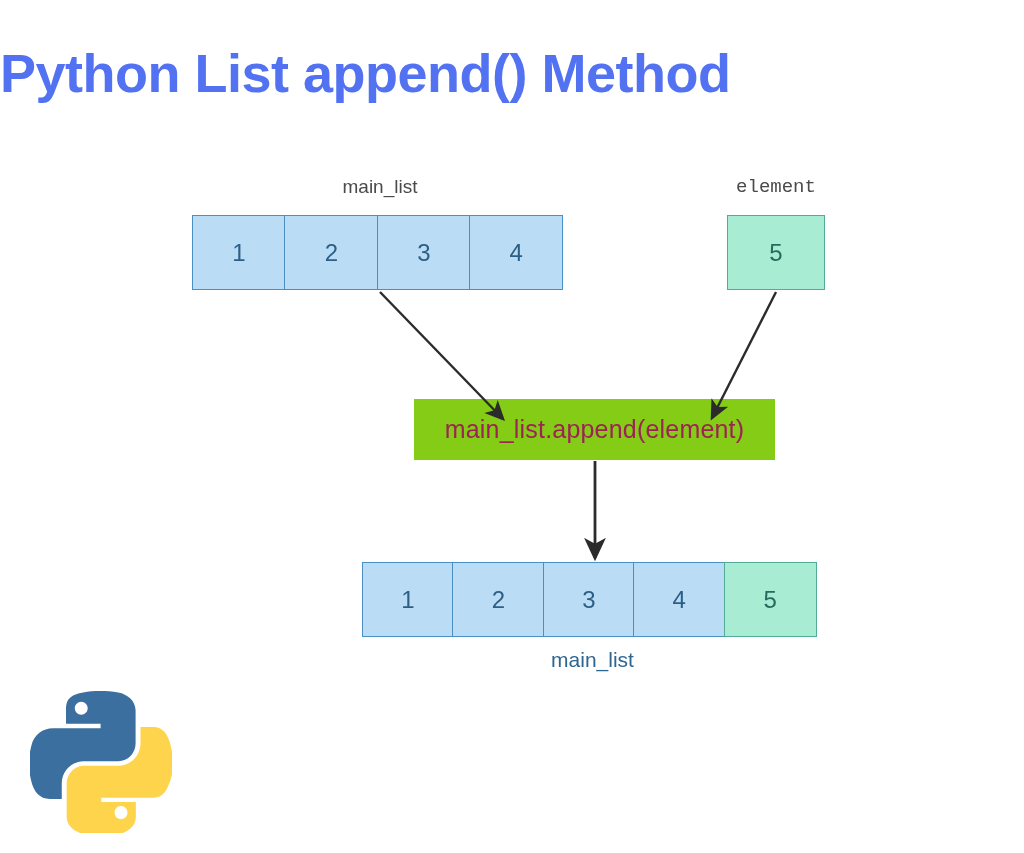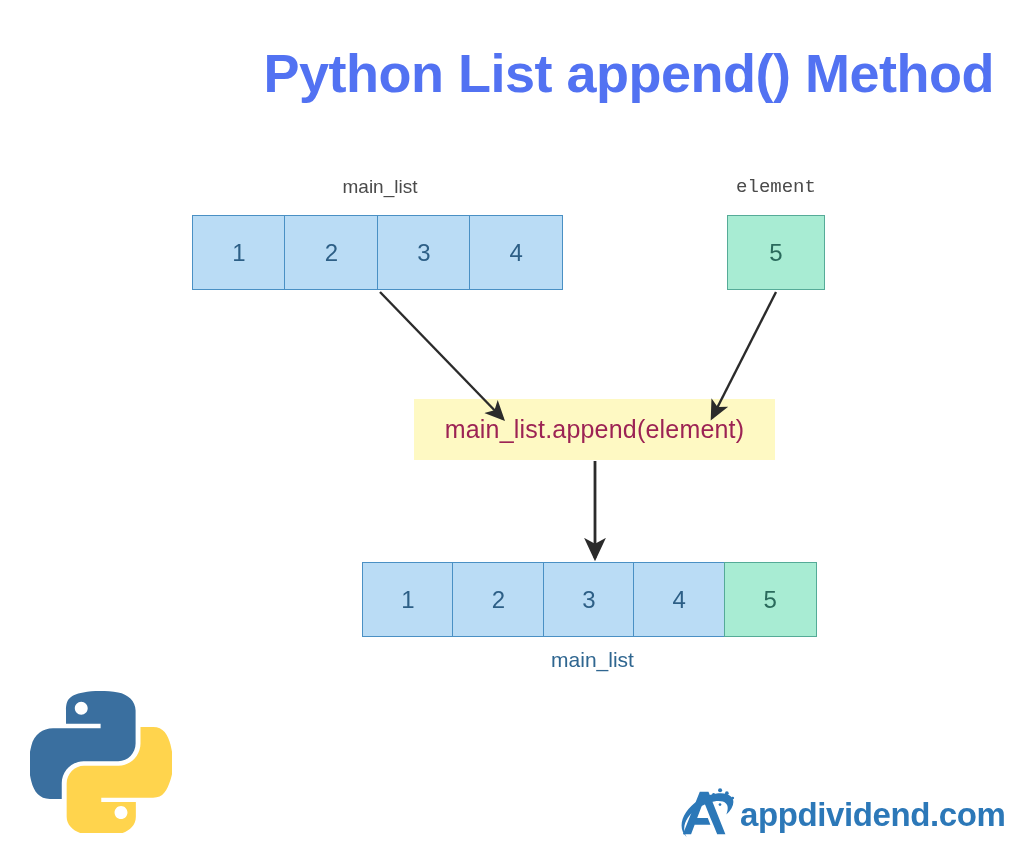--- a/index.html
+++ b/index.html
@@ -17,21 +17,21 @@
     background: #ffffff;
     overflow: hidden;
   }
 
   
   #page-title {
     position: absolute;
     left: 0;
     top: 42px;
     width: 994px;
-    text-align: right;
+    text-align: left;
     font-size: 54px;
     font-weight: bold;
     letter-spacing: -0.5px;
     color: #5272f2;
     font-family: "Liberation Sans", sans-serif;
   }
 
   
   .caption {
     position: absolute;
@@ -91,21 +91,21 @@
     font-size: 24px;
   }
 
   
   #method-box {
     position: absolute;
     box-sizing: border-box;
     display: flex;
     align-items: center;
     justify-content: center;
-    background: #fef9c3;
+    background: #84cc16;
     color: #9c2354;
     font-size: 25px;
     font-family: "Liberation Sans", sans-serif;
     letter-spacing: 0.2px;
   }
 
   
   #arrows {
     position: absolute;
     left: 0;
@@ -190,28 +190,14 @@
     <line x1="776" y1="292" x2="712" y2="418" stroke="#2b2b2b" stroke-width="2.4" marker-end="url(#ah)"></line>
 
     <line x1="595" y1="461" x2="595" y2="558" stroke="#2b2b2b" stroke-width="2.8" marker-end="url(#ah)"></line>
   </svg>
 
   <svg id="python-logo" viewBox="0 0 110 112">
     <path d="M54.2 2.2c-4.6 0-9 .4-12.9 1.1-11.4 2-13.4 6.2-13.4 14v10.3h26.8v3.4H17.8c-7.8 0-14.7 4.7-16.8 13.7-2.5 10.3-2.6 16.7 0 27.4 1.9 8 6.5 13.7 14.4 13.7h9.2V73.4c0-9 7.8-16.9 17-16.9h26.8c7.5 0 13.4-6.2 13.4-13.7V17.3c0-7.3-6.2-12.8-13.5-14-4.6-.8-9.4-1.1-14.1-1.1zM39.7 10.4c2.8 0 5 2.3 5 5.1 0 2.8-2.2 5-5 5-2.8 0-5-2.3-5-5 0-2.8 2.2-5.1 5-5.1z" fill="#3a6f9f"></path>
     <path d="M85.6 31v11.8c0 9.4-8 17.3-17 17.3H41.8c-7.3 0-13.4 6.3-13.4 13.7v25.7c0 7.3 6.4 11.6 13.4 13.7 8.4 2.5 16.5 2.9 26.8 0 6.7-1.9 13.4-5.8 13.4-13.7V88.2H55.2v-3.4h40.2c7.8 0 10.7-5.4 13.4-13.7 2.8-8.5 2.7-16.6 0-27.4-1.9-7.8-5.6-13.7-13.4-13.7h-9.8zM70.5 91.3c2.8 0 5 2.3 5 5 0 2.8-2.2 5.1-5 5.1-2.8 0-5-2.3-5-5.1 0-2.7 2.2-5 5-5z" fill="#ffd44d"></path>
   </svg>
 
-  <div id="brand-logo">
-    <svg id="brand-mark" viewBox="0 0 62 60">
-      <path d="M22.5 6 L5 50 L13.5 50 L17.2 40 L33.5 40 L30.8 33 L19.8 33 L26.5 15.5 L33.5 33 L36.5 40 L40.5 50 L49 50 L31.5 6 Z" fill="#2c78b8"></path>
-      <path d="M9 53 C-2 43 5 25 21 15 C34 6.8 49 5 55 11 C59.5 15.4 57 23 50 29.5 C51.5 24.8 52.3 20.6 49.6 18 C45 13.4 32.4 15.5 21.2 22.6 C8.4 30.6 2.6 43 9 53 Z" fill="#2c78b8"></path>
-      <circle cx="43.5" cy="4.4" r="2.1" fill="#2c78b8"></circle>
-      <circle cx="50.5" cy="7.4" r="1.9" fill="#2c78b8"></circle>
-      <circle cx="43" cy="11.6" r="1.7" fill="#2c78b8"></circle>
-      <circle cx="50" cy="15.2" r="1.6" fill="#2c78b8"></circle>
-      <circle cx="56.5" cy="12.5" r="1.5" fill="#2c78b8"></circle>
-      <circle cx="36.8" cy="8.6" r="1.4" fill="#2c78b8"></circle>
-      <circle cx="43.4" cy="19.2" r="1.4" fill="#2c78b8"></circle>
-    </svg>
-    <div id="brand-text">appdividend.com</div>
-  </div>
 
 </div>
 
 </body></html>

